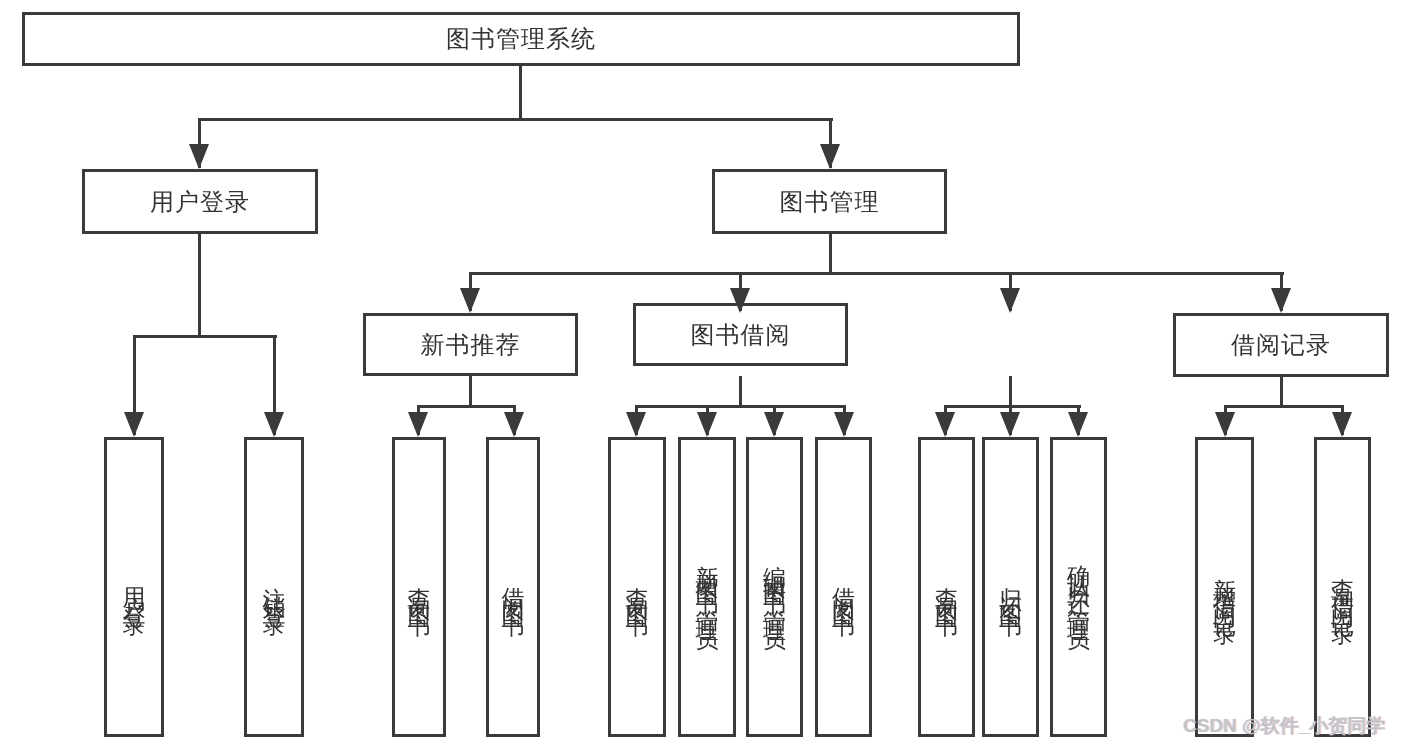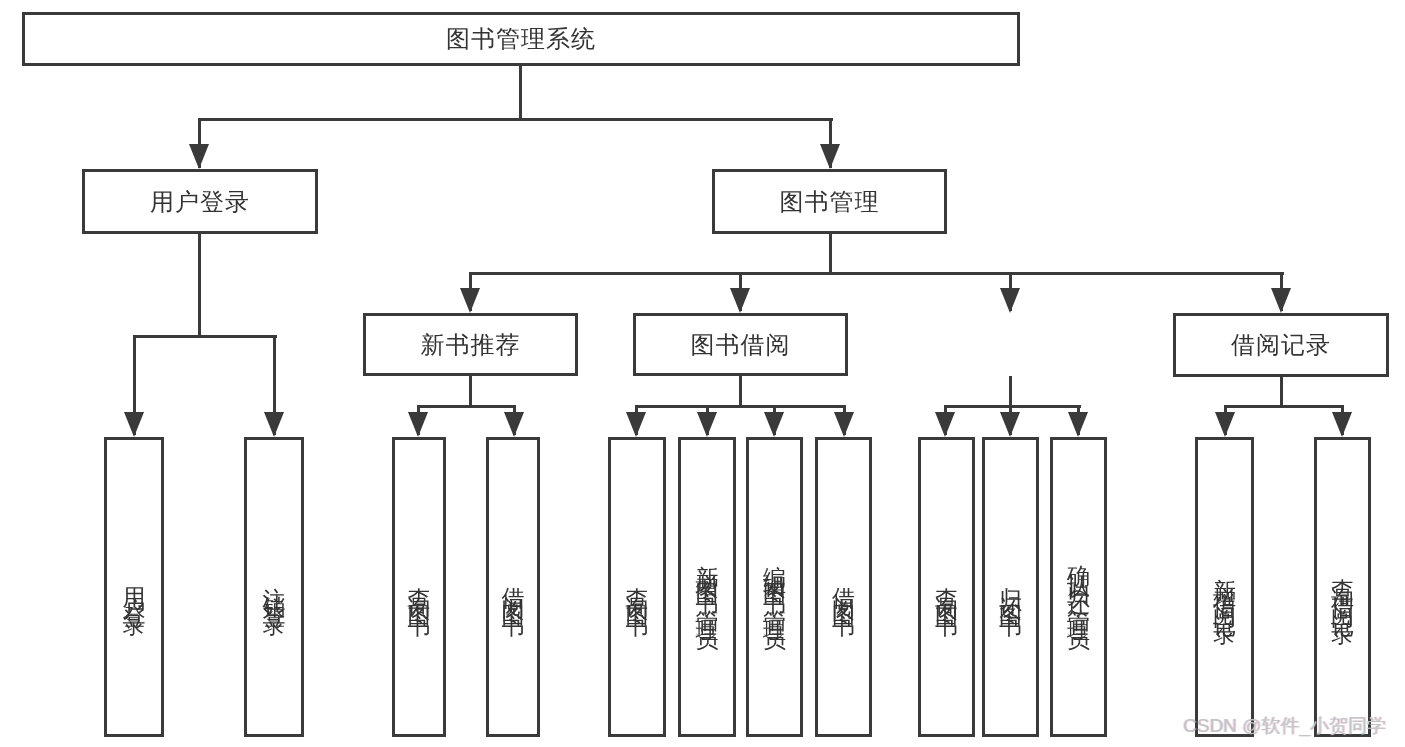--- a/index.html
+++ b/index.html
@@ -23,20 +23,21 @@
   .line{position:absolute;background:#3a3a3a;}
   .arrow{
     position:absolute;width:0;height:0;
     border-left:10px solid transparent;border-right:10px solid transparent;
     border-top:25px solid #3a3a3a;
   }
   .watermark{
     position:absolute;left:1183px;top:713px;z-index:10;
     font-size:19px;color:#c3c4c8;letter-spacing:0px;white-space:nowrap;
     text-shadow:1px 0 0 rgba(224,120,120,0.35), -1px 0 0 rgba(140,160,220,0.25);
+    font-weight:bold;
   }
 </style>
 </head>
 <body>
 
 <div id="canvas">
 
   <div class="box" style="left:22px;top:12px;width:998px;height:54px;">
     <span>图书管理系统</span>
   </div>
@@ -46,21 +47,21 @@
   </div>
 
   <div class="box" style="left:712px;top:169px;width:235px;height:65px;">
     <span>图书管理</span>
   </div>
 
   <div class="box" style="left:363px;top:313px;width:215px;height:63px;">
     <span>新书推荐</span>
   </div>
 
-  <div class="box" style="left:633px;top:313px;width:215px;height:63px;">
+  <div class="box" style="left:633px;top:303px;width:215px;height:63px;">
     <span>图书借阅</span>
   </div>
 
 
   <div class="box" style="left:1173px;top:313px;width:216px;height:64px;">
     <span>借阅记录</span>
   </div>
 
   <div class="vbox" style="left:104px;top:437px;width:60px;height:300px;">
     <span class="vlabel">用户登录</span>

